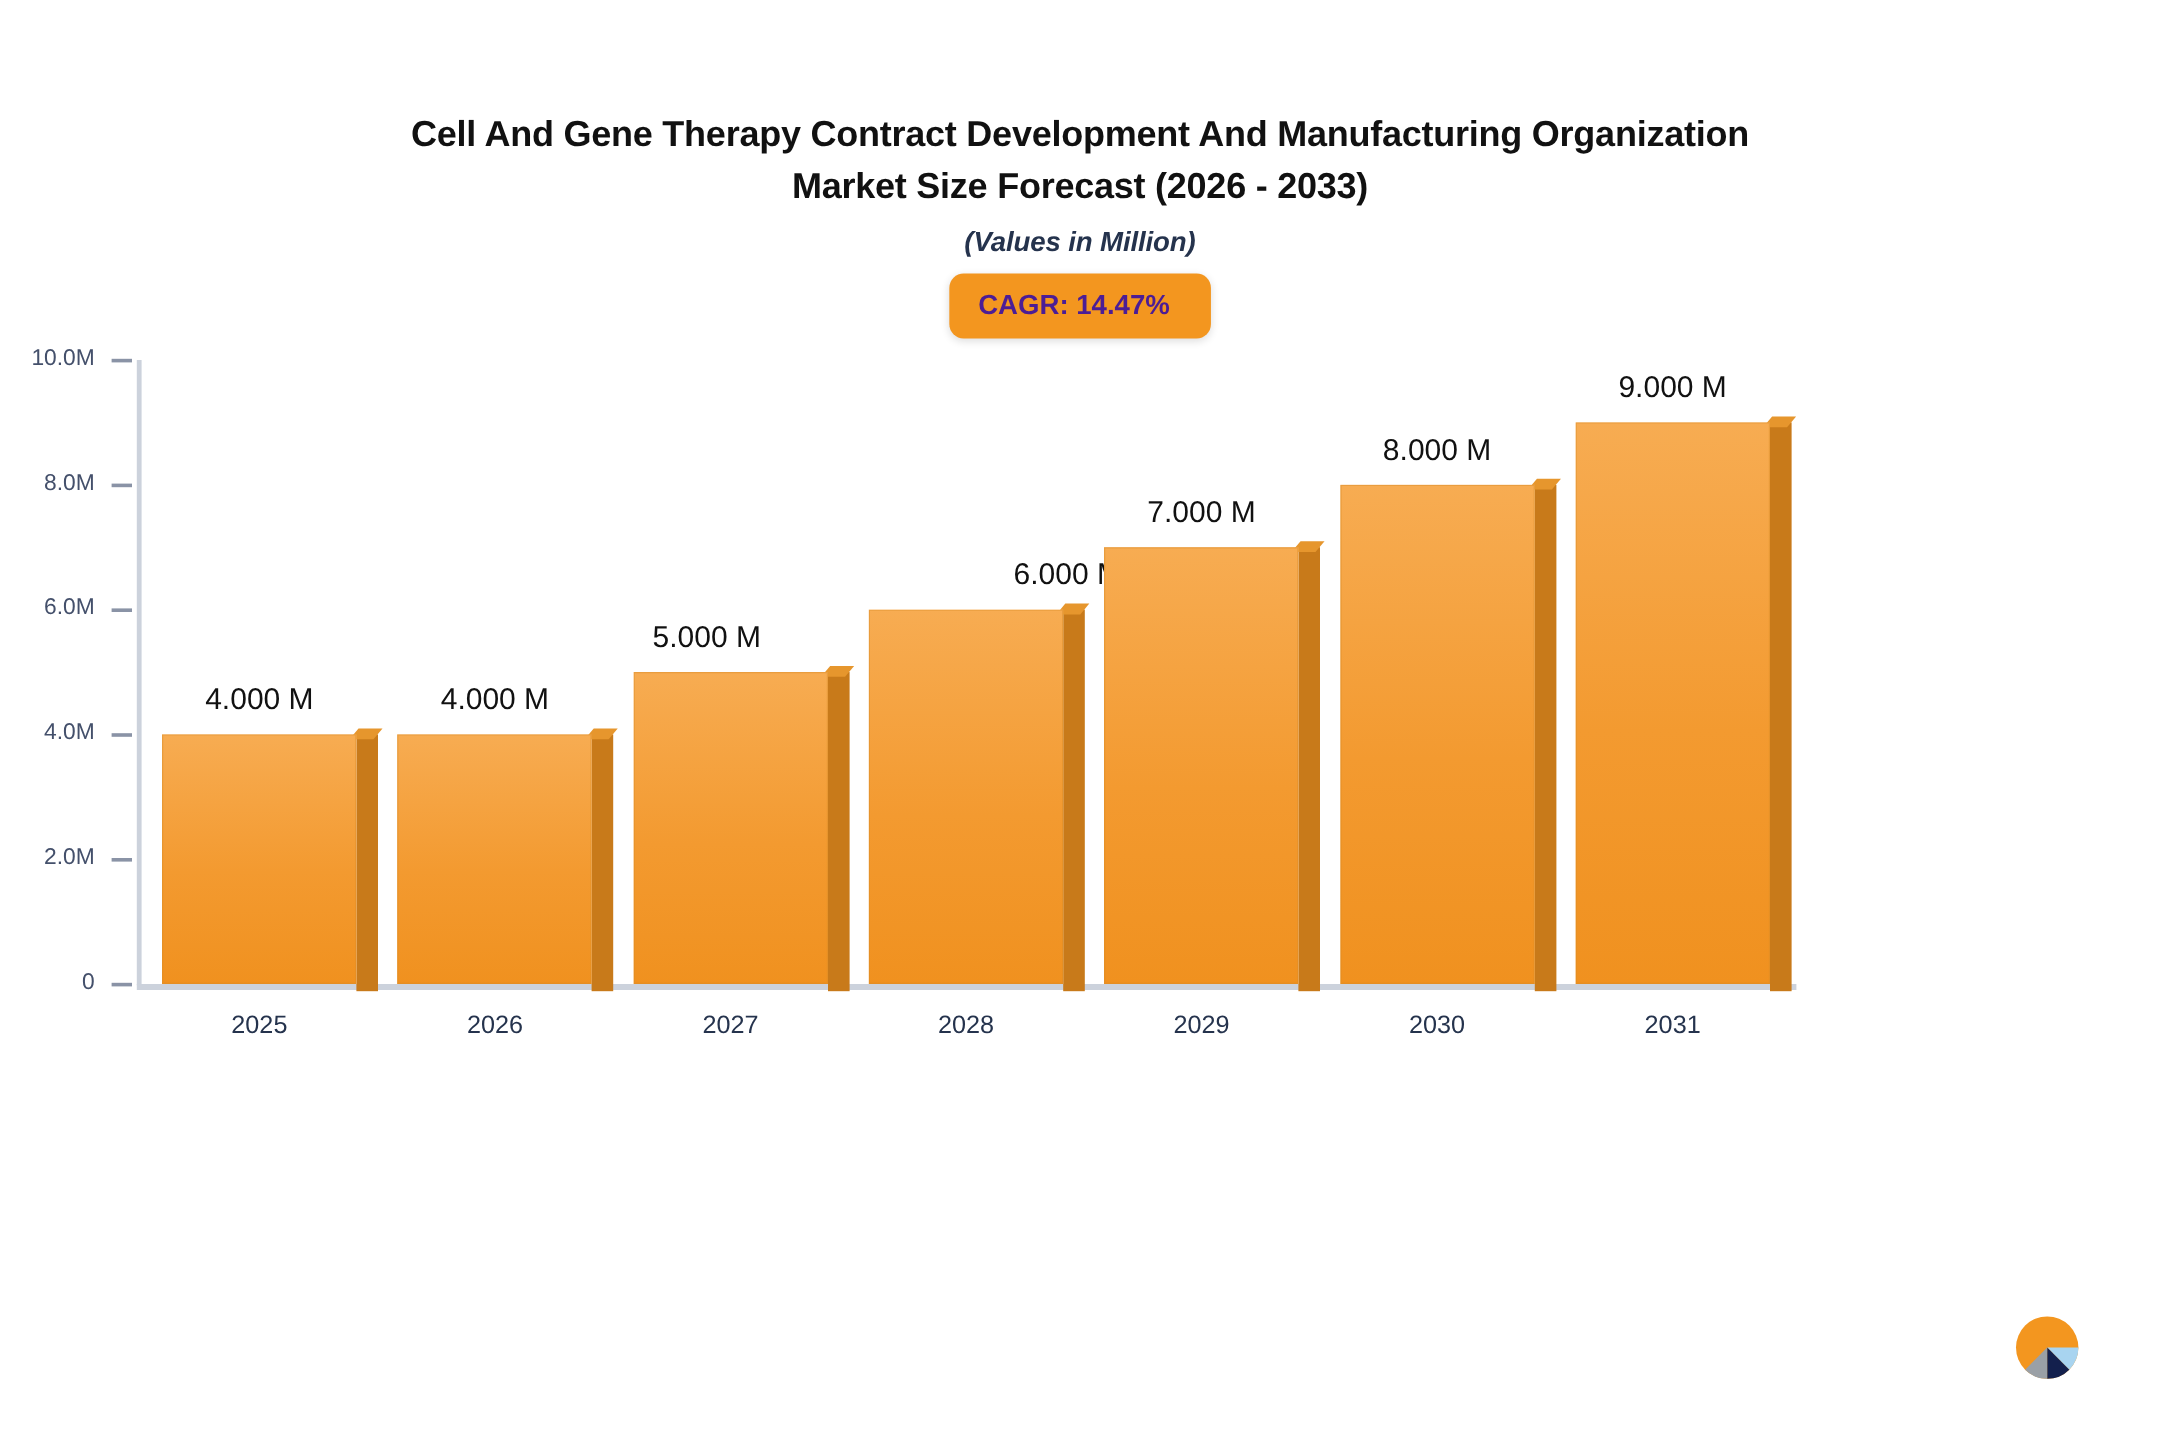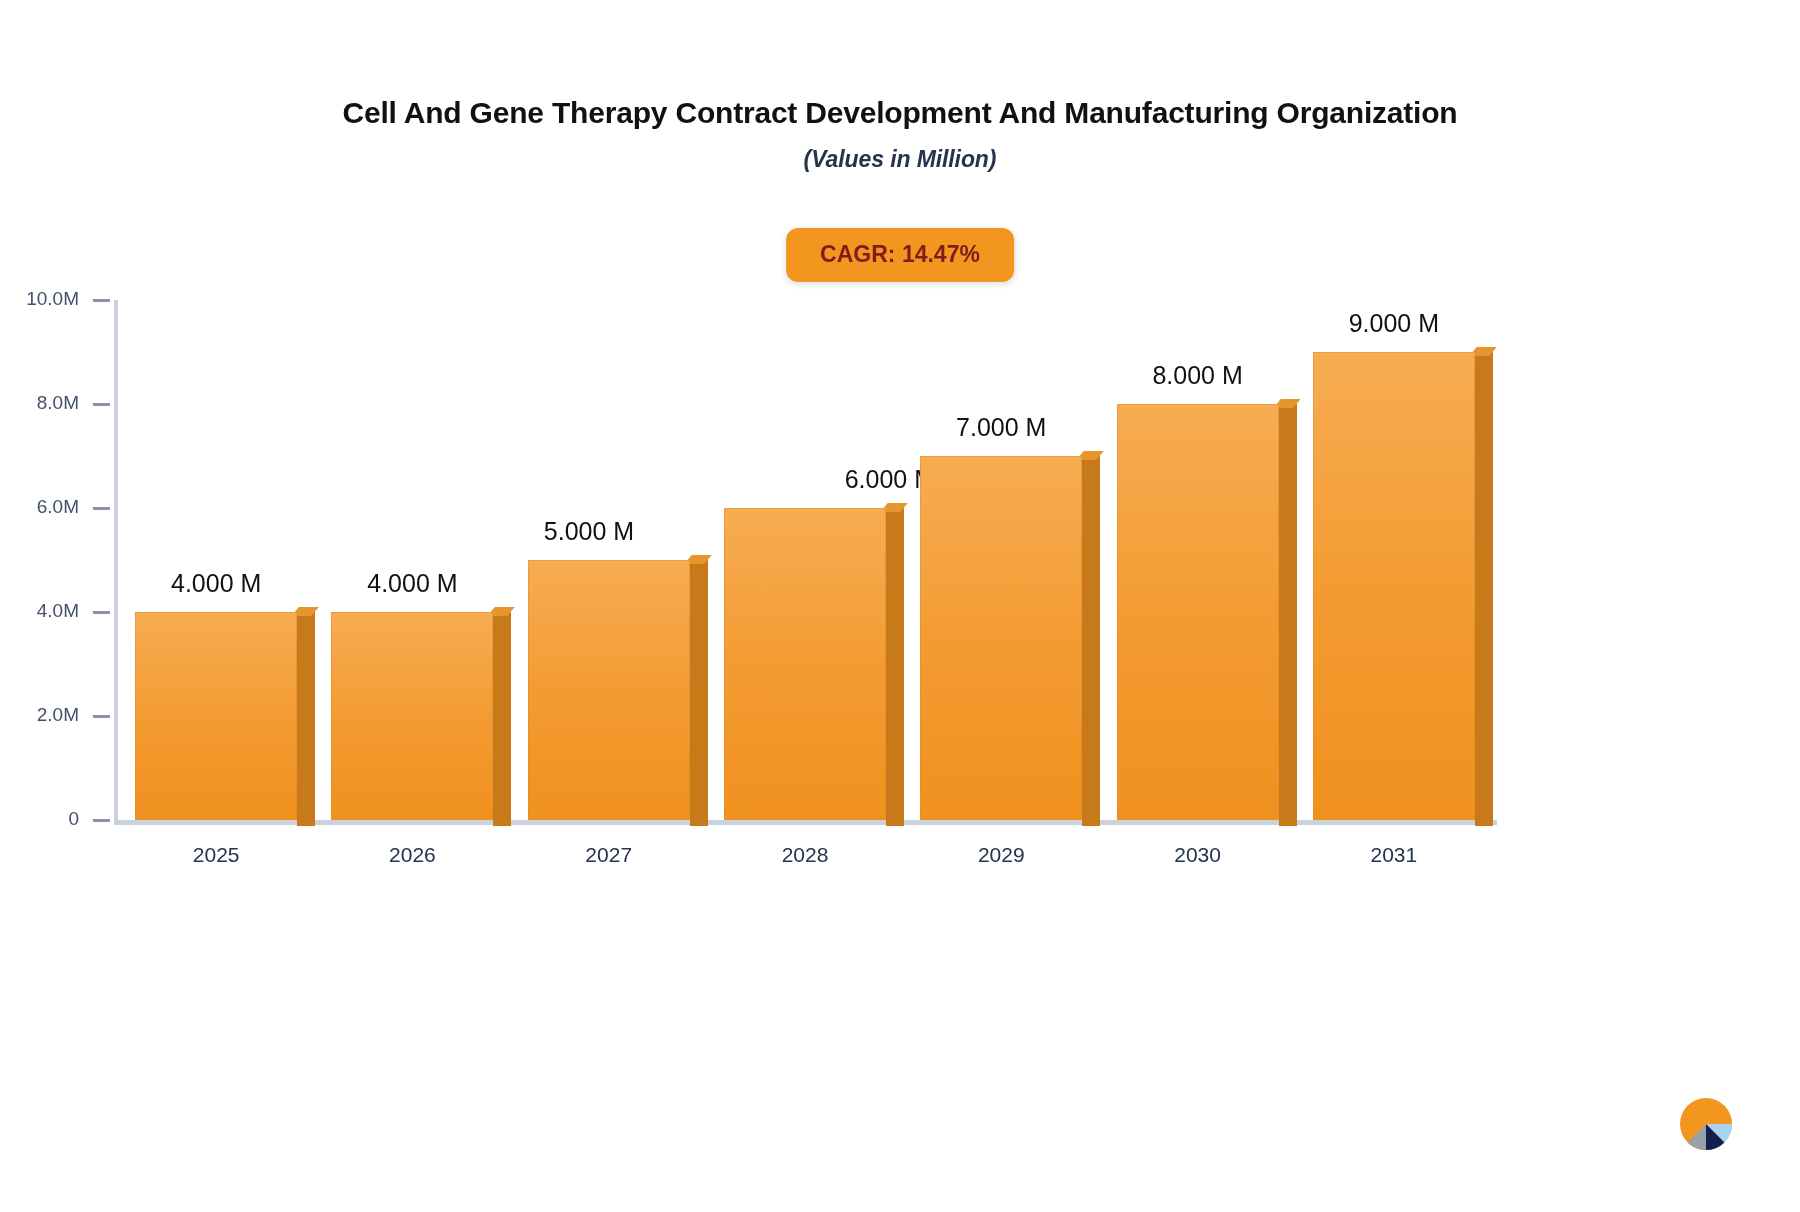--- a/index.html
+++ b/index.html
@@ -48,24 +48,24 @@
     font-style: italic;
   }
 
   
   .cagr-badge {
     position: absolute;
     left: 50%;
     transform: translateX(-50%);
     top: 228px;
     background: #F3961F;
-    color: #7f1d1d;
+    color: #4c1d95;
     font-size: 23px;
     font-weight: bold;
-    padding: 13px 34px 14px 34px;
+    padding: 13px 34px 14px 24px;
     border-radius: 12px;
     box-shadow: 0 2px 7px rgba(0,0,0,0.14);
     white-space: nowrap;
   }
 
   
   #plot {
     position: absolute;
     left: 118px;
     top: 300px;
@@ -175,20 +175,21 @@
   }
 </style>
 </head>
 <body>
 
 <div id="canvas">
 
   <div class="title-block">
     <div class="chart-title">
       <div>Cell And Gene Therapy Contract Development And Manufacturing Organization</div>
+      <div>Market Size Forecast (2026 - 2033)</div>
     </div>
     <div class="chart-subtitle">(Values in Million)</div>
   </div>
 
   <div class="cagr-badge">CAGR: 14.47%</div>
 
   <div id="yaxis-line"></div>
   <div id="xaxis-line"></div>
 
   <div id="yticks">

